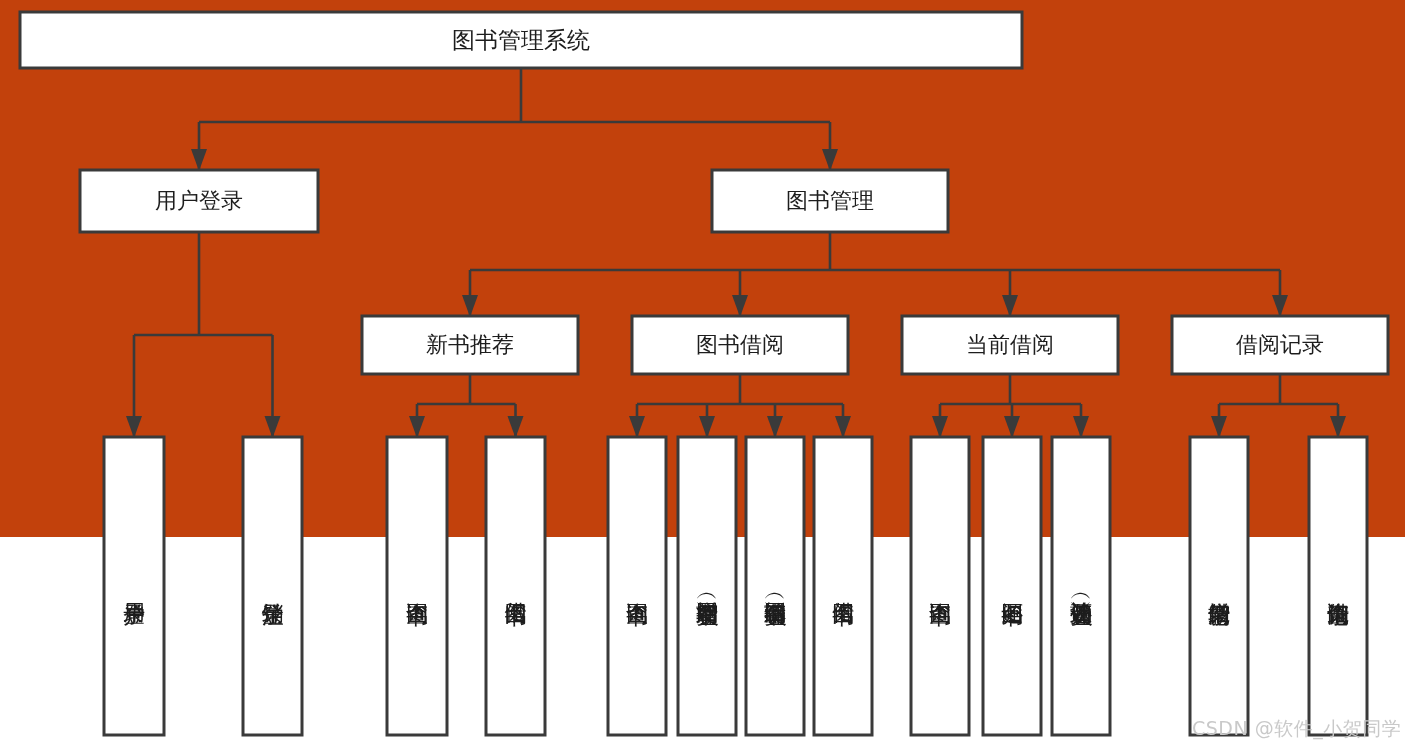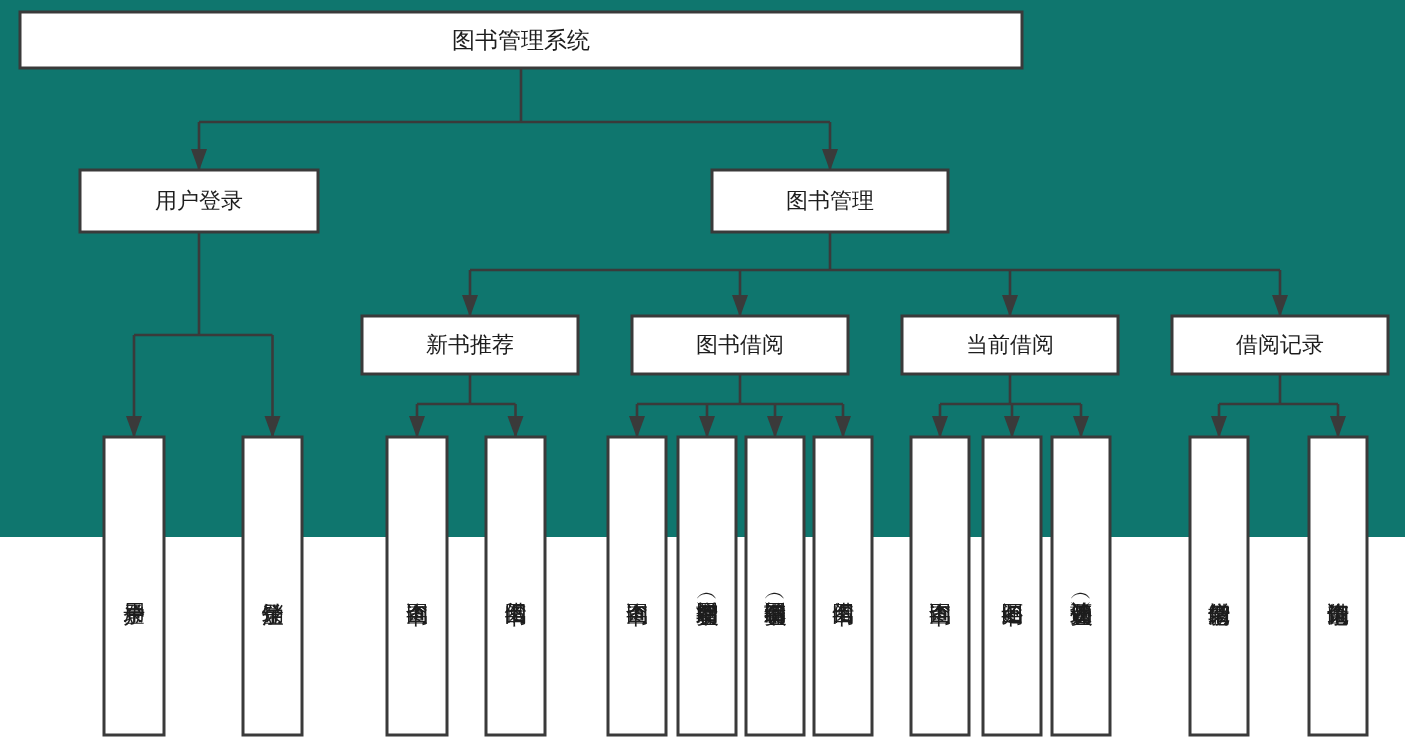--- a/index.html
+++ b/index.html
@@ -11,21 +11,21 @@
   body {
     width: 1405px;
     height: 747px;
     font-family: "DejaVu Sans", "Liberation Sans", sans-serif;
     overflow: hidden;
   }
   #diagram-root {
     position: relative;
     width: 1405px;
     height: 537px;
-    background: #0f766e;
+    background: #c2410c;
   }
   svg.diagram-canvas {
     position: absolute;
     top: 0;
     left: 0;
     width: 1405px;
     height: 747px;
     display: block;
   }
   .node-rect {
@@ -214,14 +214,15 @@
       <div class="node-label-v" style="left: 678px; top: 437px; width: 58px; height: 298px; display: flex; align-items: center; justify-content: center;"><span style="writing-mode: vertical-rl; text-orientation: upright;">新增图书（管理员）</span></div>
       <div class="node-label-v" style="left: 746px; top: 437px; width: 58px; height: 298px; display: flex; align-items: center; justify-content: center;"><span style="writing-mode: vertical-rl; text-orientation: upright;">编辑图书（管理员）</span></div>
       <div class="node-label-v" style="left: 814px; top: 437px; width: 58px; height: 298px; display: flex; align-items: center; justify-content: center;"><span style="writing-mode: vertical-rl; text-orientation: upright;">借阅图书</span></div>
       <div class="node-label-v" style="left: 911px; top: 437px; width: 58px; height: 298px; display: flex; align-items: center; justify-content: center;"><span style="writing-mode: vertical-rl; text-orientation: upright;">查询图书</span></div>
       <div class="node-label-v" style="left: 983px; top: 437px; width: 58px; height: 298px; display: flex; align-items: center; justify-content: center;"><span style="writing-mode: vertical-rl; text-orientation: upright;">归还图书</span></div>
       <div class="node-label-v" style="left: 1052px; top: 437px; width: 58px; height: 298px; display: flex; align-items: center; justify-content: center;"><span style="writing-mode: vertical-rl; text-orientation: upright;">确认归还（管理员）</span></div>
       <div class="node-label-v" style="left: 1190px; top: 437px; width: 58px; height: 298px; display: flex; align-items: center; justify-content: center;"><span style="writing-mode: vertical-rl; text-orientation: upright;">新增借阅记录</span></div>
       <div class="node-label-v" style="left: 1309px; top: 437px; width: 58px; height: 298px; display: flex; align-items: center; justify-content: center;"><span style="writing-mode: vertical-rl; text-orientation: upright;">查询借阅记录</span></div>
     </div>
 
+  <div class="watermark" style="left: 1192px; top: 716px;">CSDN @软件_小贺同学</div>
 
 </div>
 
 </body></html>

